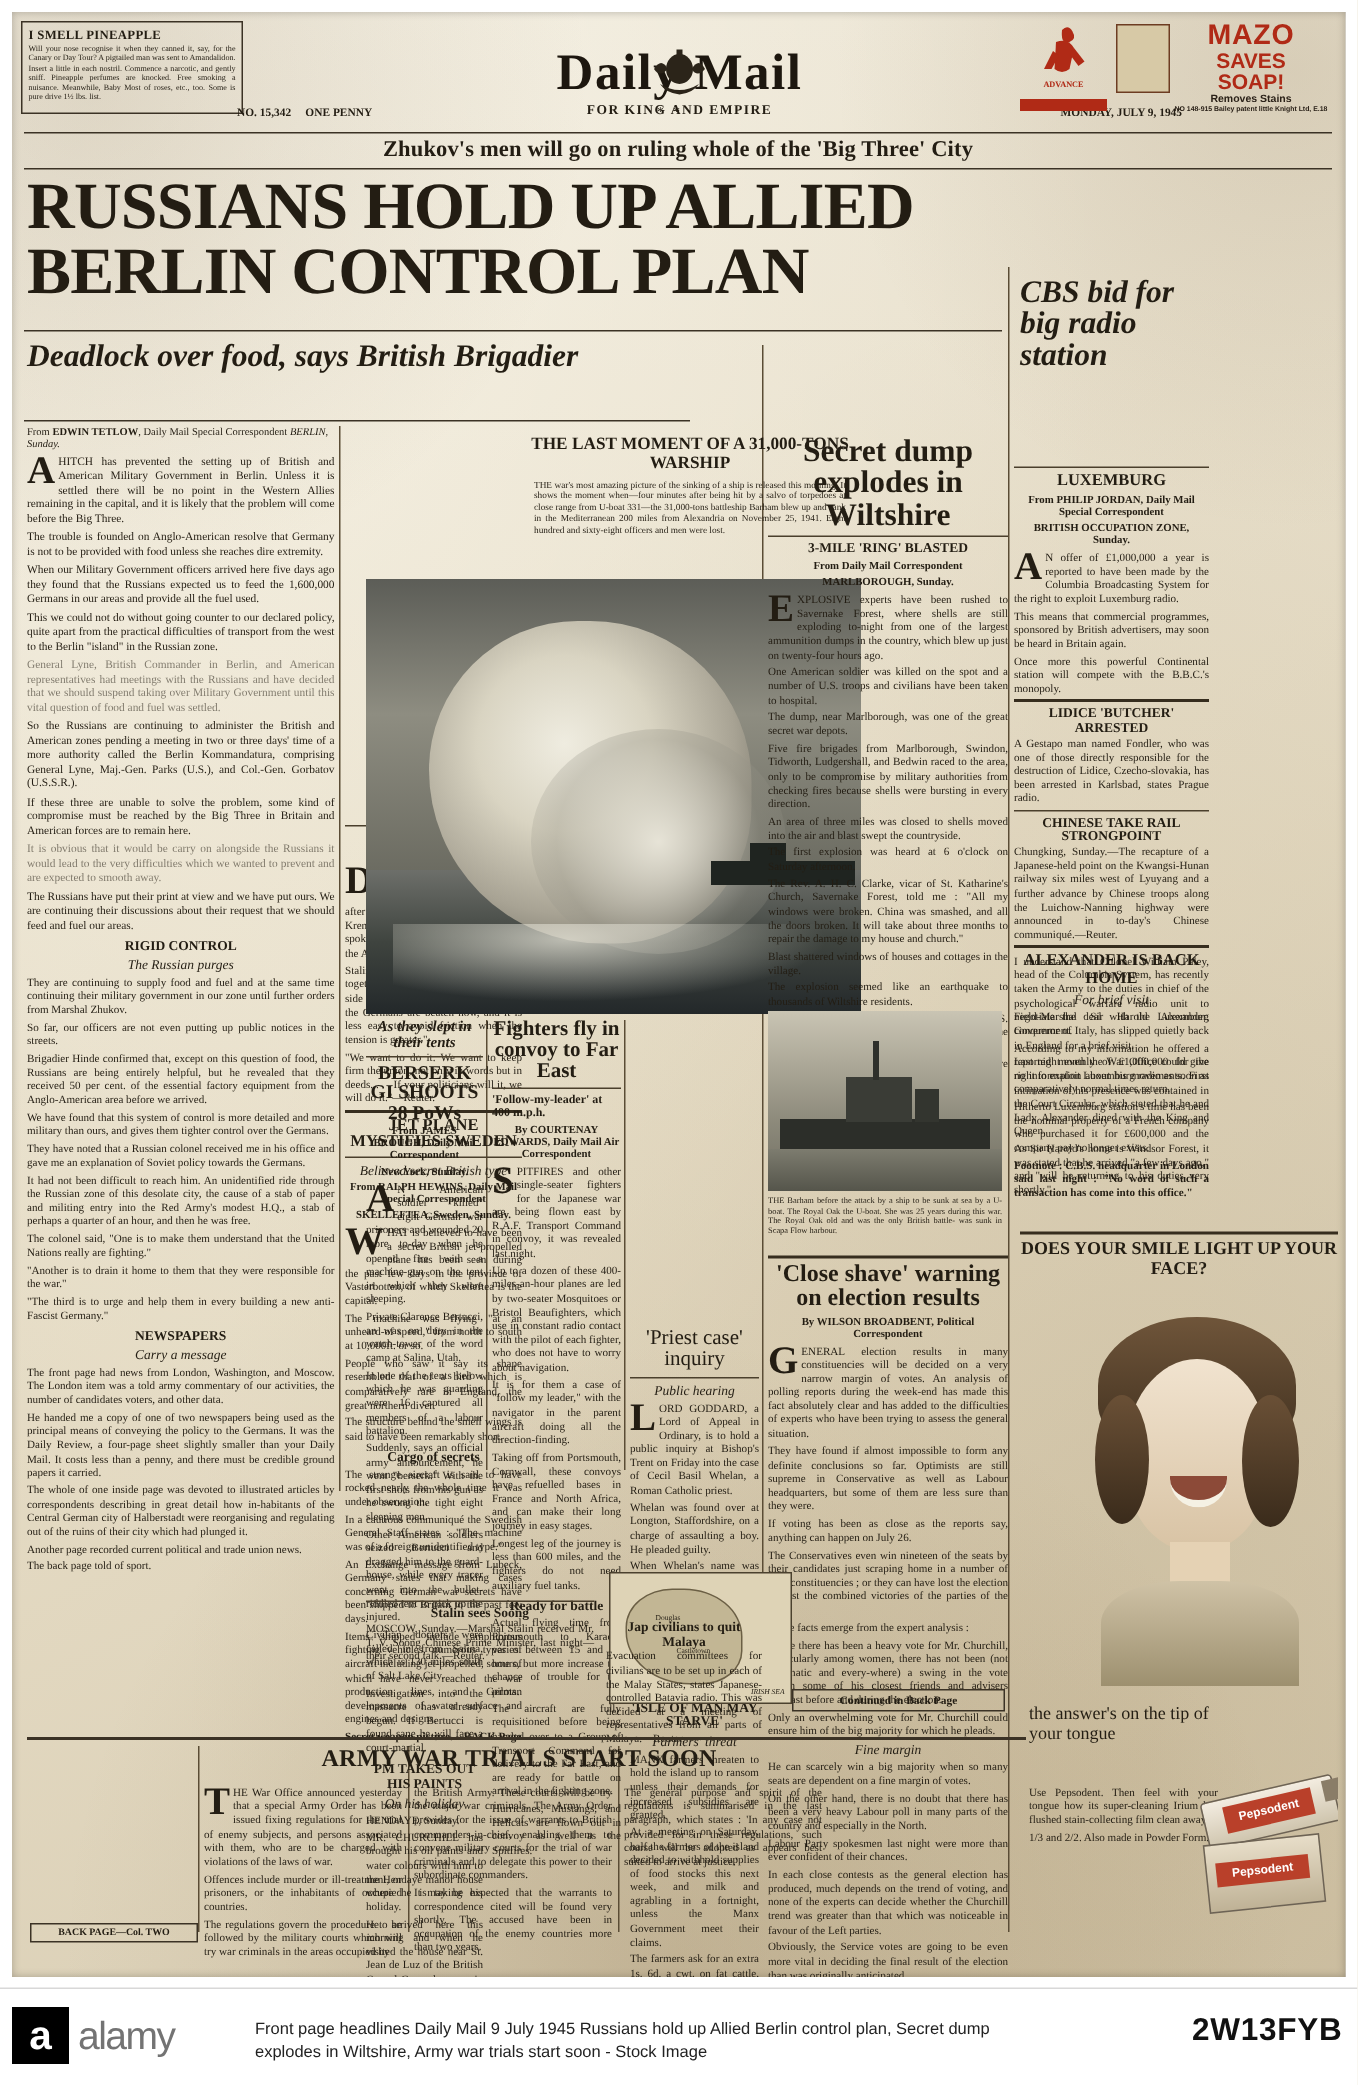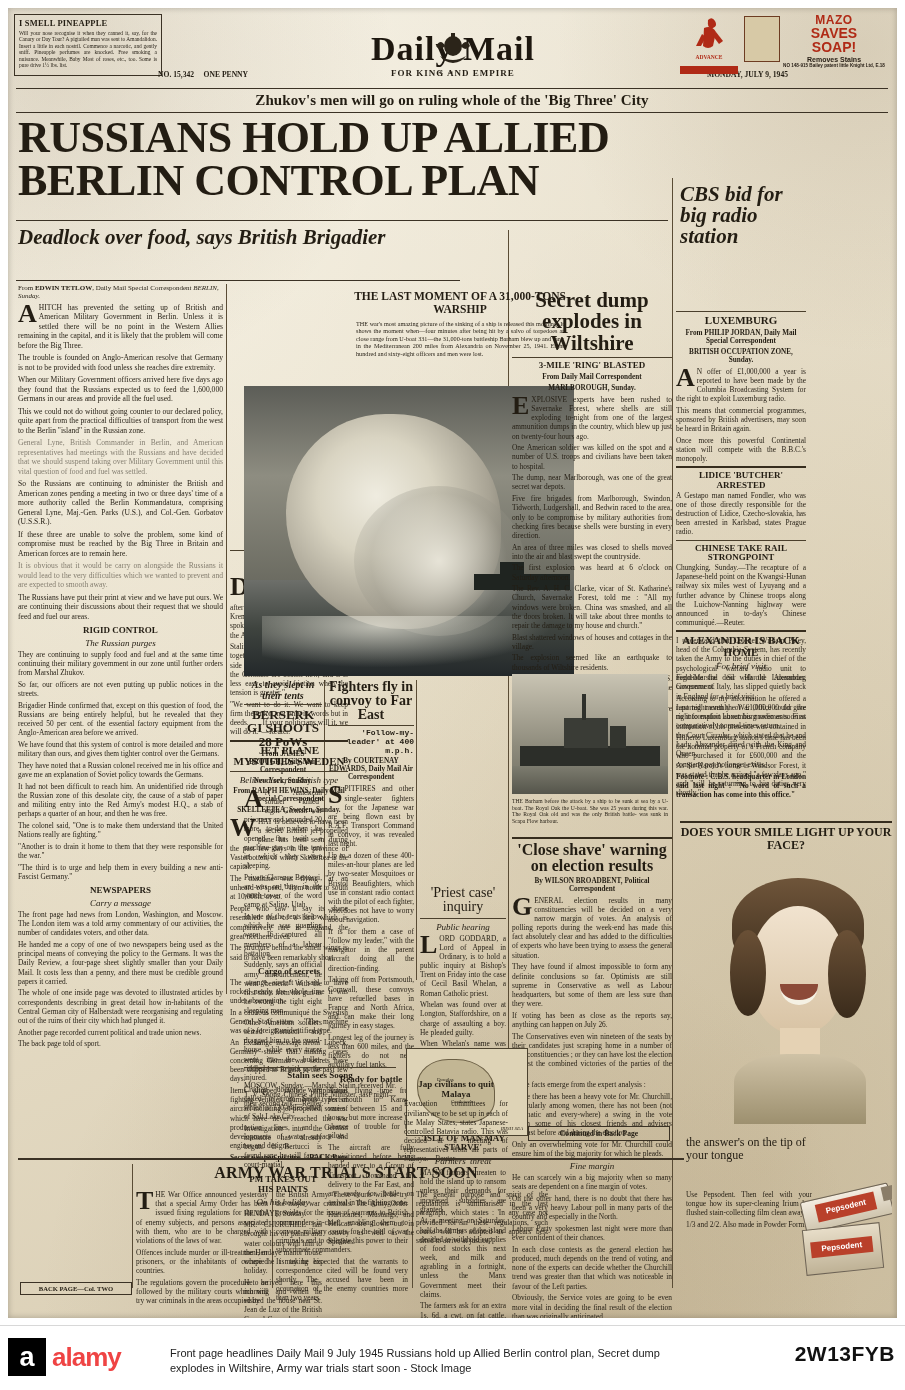--- a/index.html
+++ b/index.html
@@ -17,21 +17,21 @@
   }
   .alamy-logo{
     position:absolute;left:8px;top:12px;width:150px;height:40px;
     font-family:"Liberation Sans",sans-serif;
   }
   .alamy-logo .mark{
     display:inline-block;width:38px;height:38px;background:#000;color:#fff;
     text-align:center;line-height:38px;font-size:27px;font-weight:bold;vertical-align:middle;
   }
   .alamy-logo .wordmark{
-    display:inline-block;vertical-align:middle;margin-left:6px;font-size:26px;font-weight:bold;color:#ef4444;letter-spacing:-1px;
+    display:inline-block;vertical-align:middle;margin-left:6px;font-size:26px;font-weight:normal;color:#737373;letter-spacing:-1px;
   }
   .alamy-id{
     position:absolute;right:10px;top:16px;font-family:"Liberation Sans",sans-serif;
     font-size:21px;font-weight:bold;color:#111;letter-spacing:0.5px;
   }
   .alamy-caption{
     position:absolute;left:170px;top:20px;width:520px;
     font-family:"Liberation Sans",sans-serif;font-size:11px;color:#222;line-height:1.35;
   }
 
@@ -96,21 +96,21 @@
     position:absolute;left:620px;top:62px;width:160px;font-size:7.6px;font-weight:bold;text-align:right;
   }
   .mast-stars{position:absolute;left:430px;top:61px;font-size:9px;letter-spacing:2px;}
   .mast-ad1{position:absolute;left:672px;top:6px;width:58px;height:60px;}
   .mast-ad2{position:absolute;left:736px;top:4px;width:148px;height:66px;}
   .mazo{
     position:absolute;left:34px;top:2px;width:112px;text-align:center;
     font-family:"Liberation Sans",sans-serif;font-weight:bold;color:#b02a16;
     line-height:1.0;
   }
-  .mazo .l1{font-size:12px;letter-spacing:.5px;}
+  .mazo .l1{font-size:19px;letter-spacing:.5px;}
   .mazo .l2{font-size:14px;}
   .mazo .l3{font-size:14px;}
   .mazo .l4{font-size:7px;color:#2a2118;margin-top:2px;font-weight:bold;}
   .mazo .l5{font-size:4.6px;color:#2a2118;margin-top:1px;}
   .mazo-pack{
     position:absolute;left:0;top:4px;width:34px;height:44px;border:1px solid #6d3c22;background:#d7c9a6;
   }
   .advance{
     position:absolute;left:0;top:40px;width:58px;text-align:center;font-size:5.5px;font-weight:bold;color:#b02a16;
   }
@@ -154,21 +154,21 @@
   .smallhead{font-size:9px;font-weight:bold;text-align:center;margin:4px 0 2px;}
   .italic-head{font-size:9px;font-style:italic;text-align:center;margin:3px 0 2px;}
 
   .faded{opacity:.55;}
 
   
   .c2{position:absolute;left:222px;top:508px;width:118px;}
   .hd-italic-lg{font-size:15px;font-style:italic;font-weight:bold;text-align:center;line-height:1.02;}
   .hd-med{font-size:11px;font-weight:bold;text-align:center;line-height:1.05;}
   .hd-sm{font-size:9px;font-weight:bold;text-align:center;line-height:1.08;}
-  .hd-xs{font-size:8px;font-weight:bold;text-align:right;line-height:1.1;font-family:Liberation Mono, monospace;}
+  .hd-xs{font-size:8px;font-weight:bold;text-align:left;line-height:1.1;}
 
   
   .warship-hd{
     position:absolute;left:346px;top:282px;width:212px;text-align:center;
     font-size:11.5px;font-weight:bold;line-height:1.12;
   }
   .warship-txt{position:absolute;left:348px;top:312px;width:208px;}
 
   
   .photo1{

